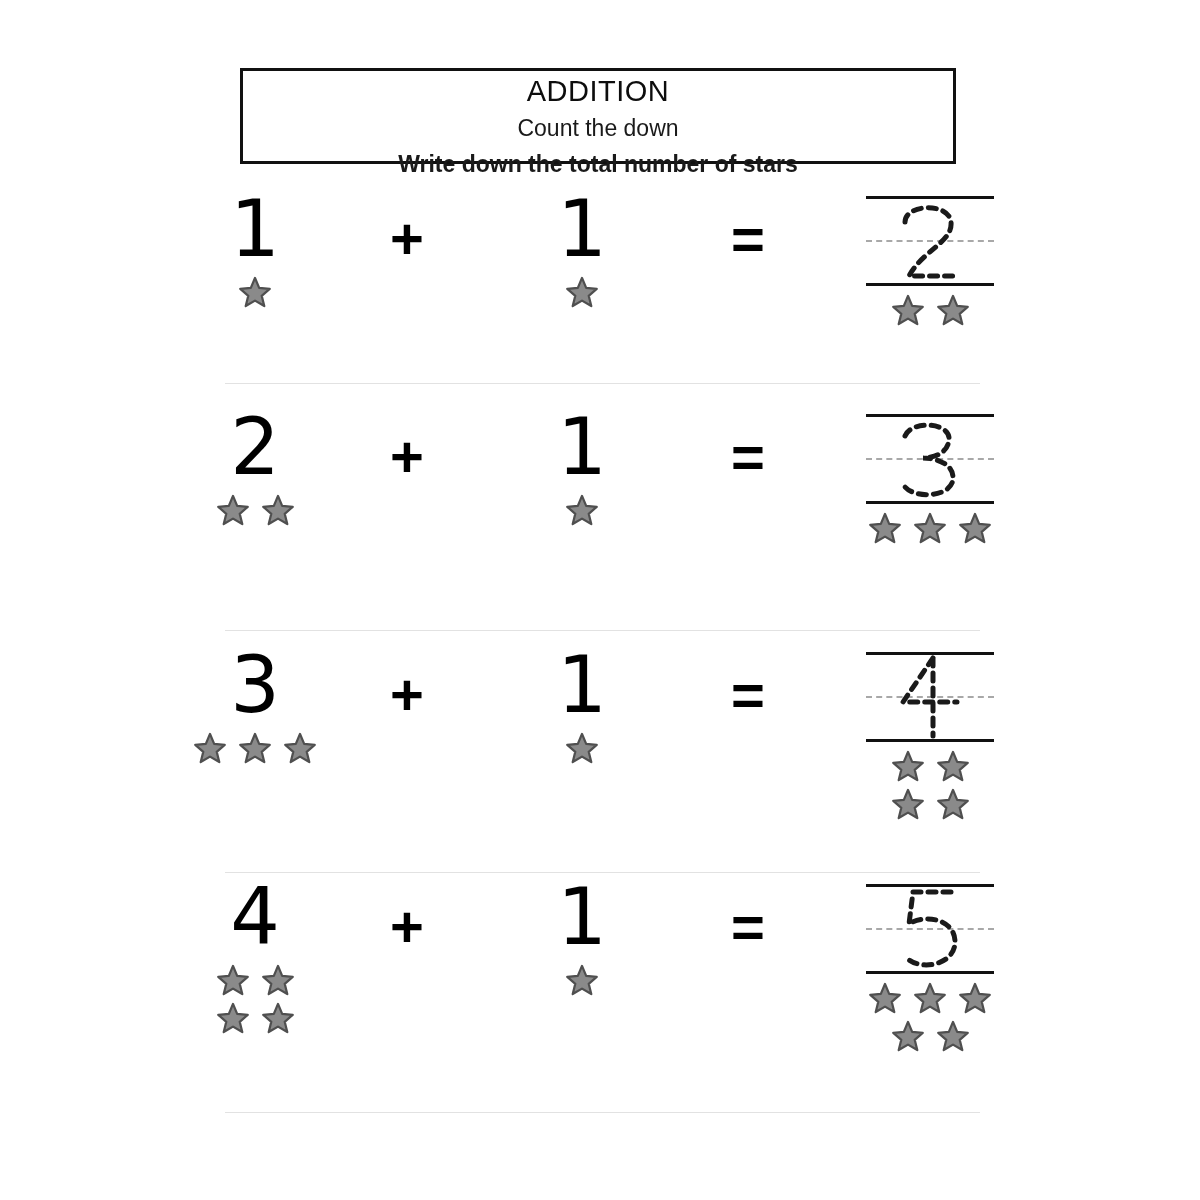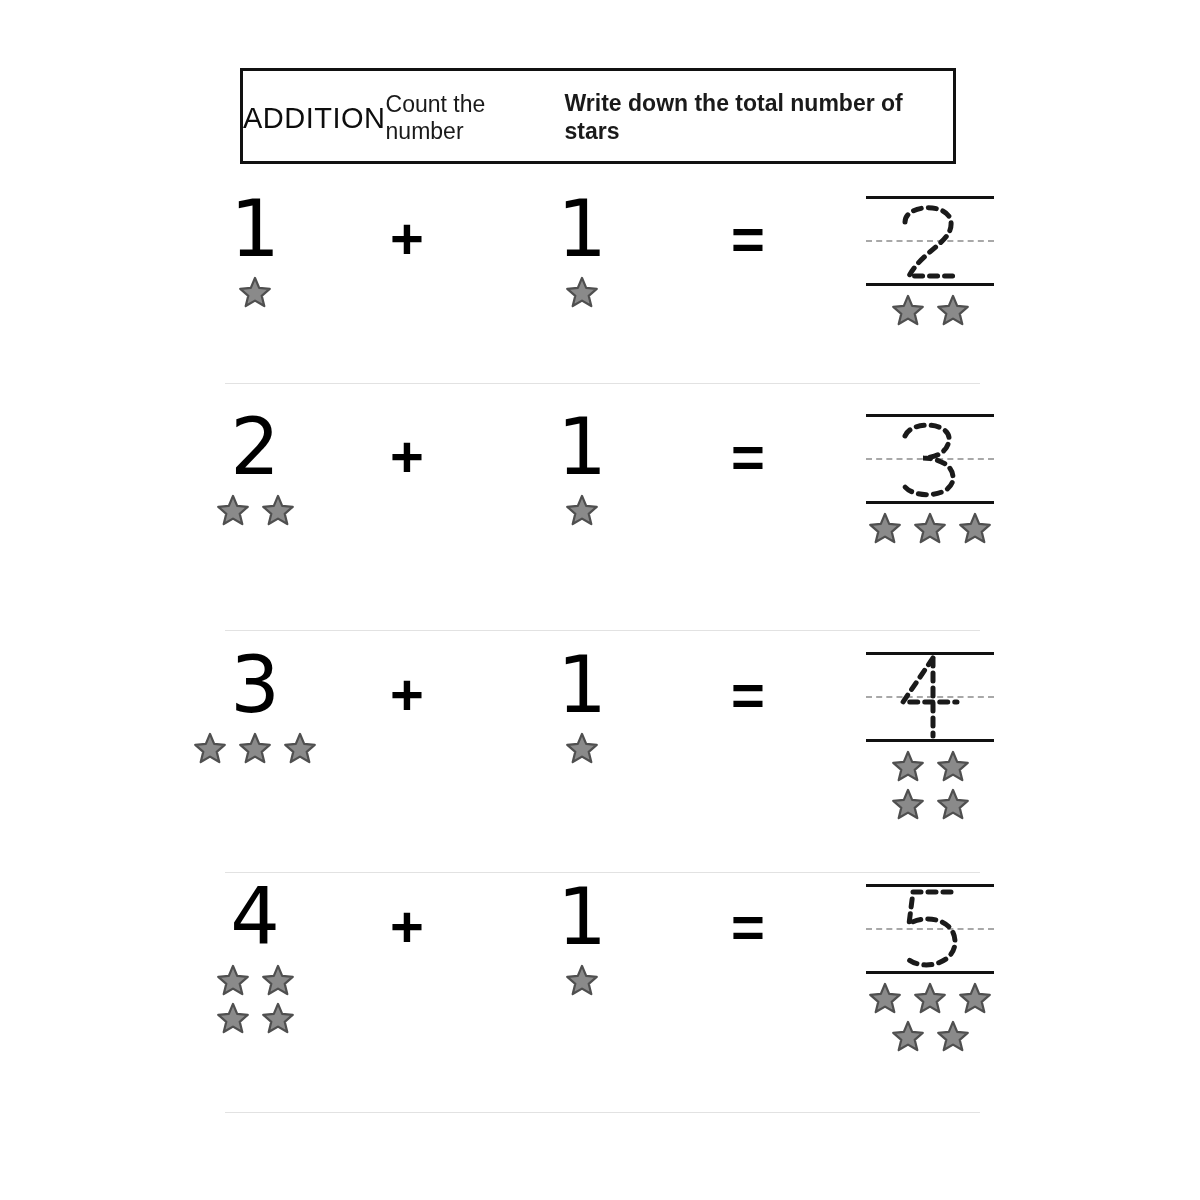--- a/index.html
+++ b/index.html
@@ -24,24 +24,25 @@
   
   .title-box {
     position: absolute;
     left: 240px;
     top: 68px;
     width: 716px;
     height: 96px;
     border: 3px solid #111111;
     box-sizing: border-box;
     display: flex;
-    flex-direction: row;
+    flex-direction: column;
     align-items: center;
     justify-content: flex-start;
     padding-top: 4px;
+    gap: 8px;
   }
   .title-main {
     font-size: 29px;
     letter-spacing: 0.5px;
     line-height: 1.12;
     font-weight: 400;
     color: #0d0d0d;
   }
   .title-sub {
     font-size: 23px;
@@ -157,21 +158,21 @@
     gap: 6px;
   }
 </style>
 </head>
 <body>
 
 <div class="sheet">
 
   <div class="title-box">
     <div class="title-main">ADDITION</div>
-    <div class="title-sub">Count the  number</div>
+    <div class="title-sub">Count the  down</div>
     <div class="title-sub2">Write down the total number of stars</div>
   </div>
 
   <div id="rows-host">
       <div class="row" style="top: 0px;">
         <div class="cell" style="left: 195px; top: 192px; width: 120px;">
           <div class="operand-num">1</div>
           <div class="stars">
             <div class="star-line">
               <svg viewBox="0 0 100 100" class="star">

